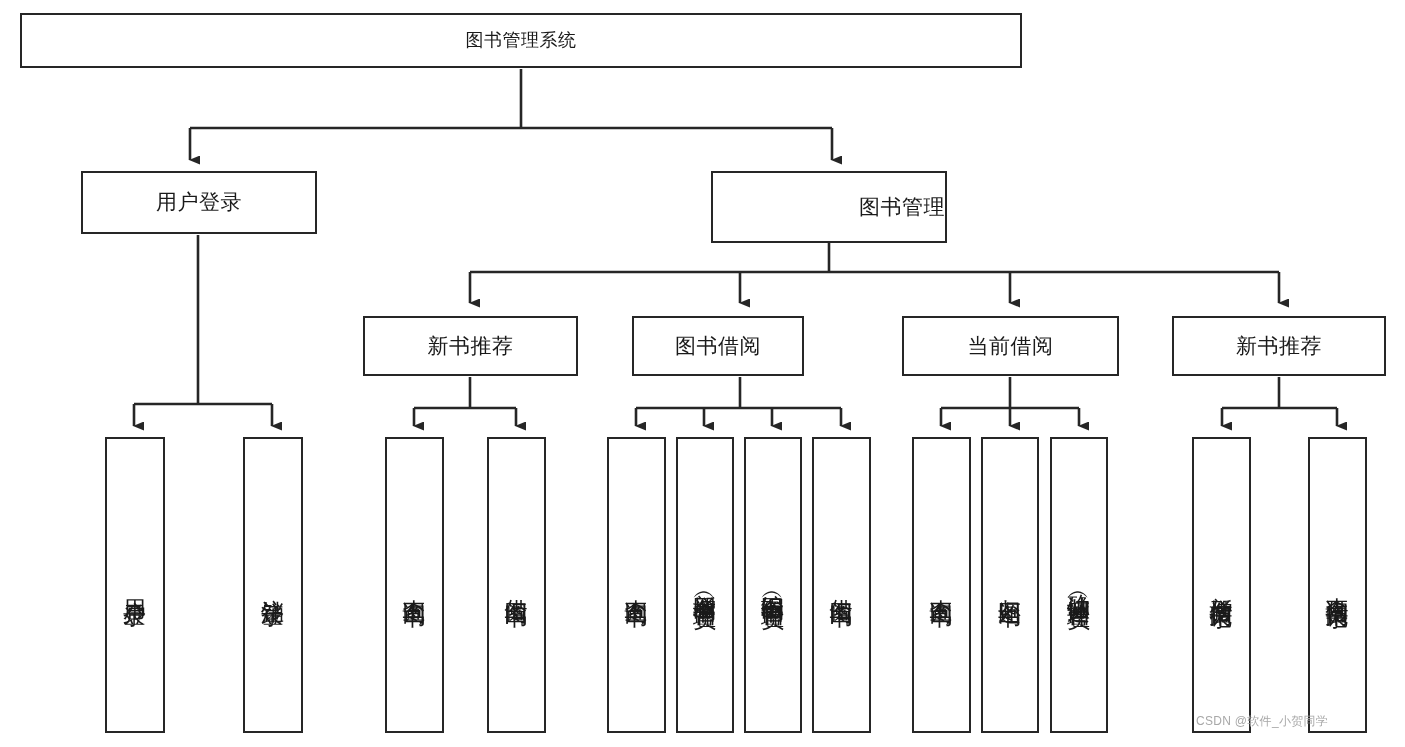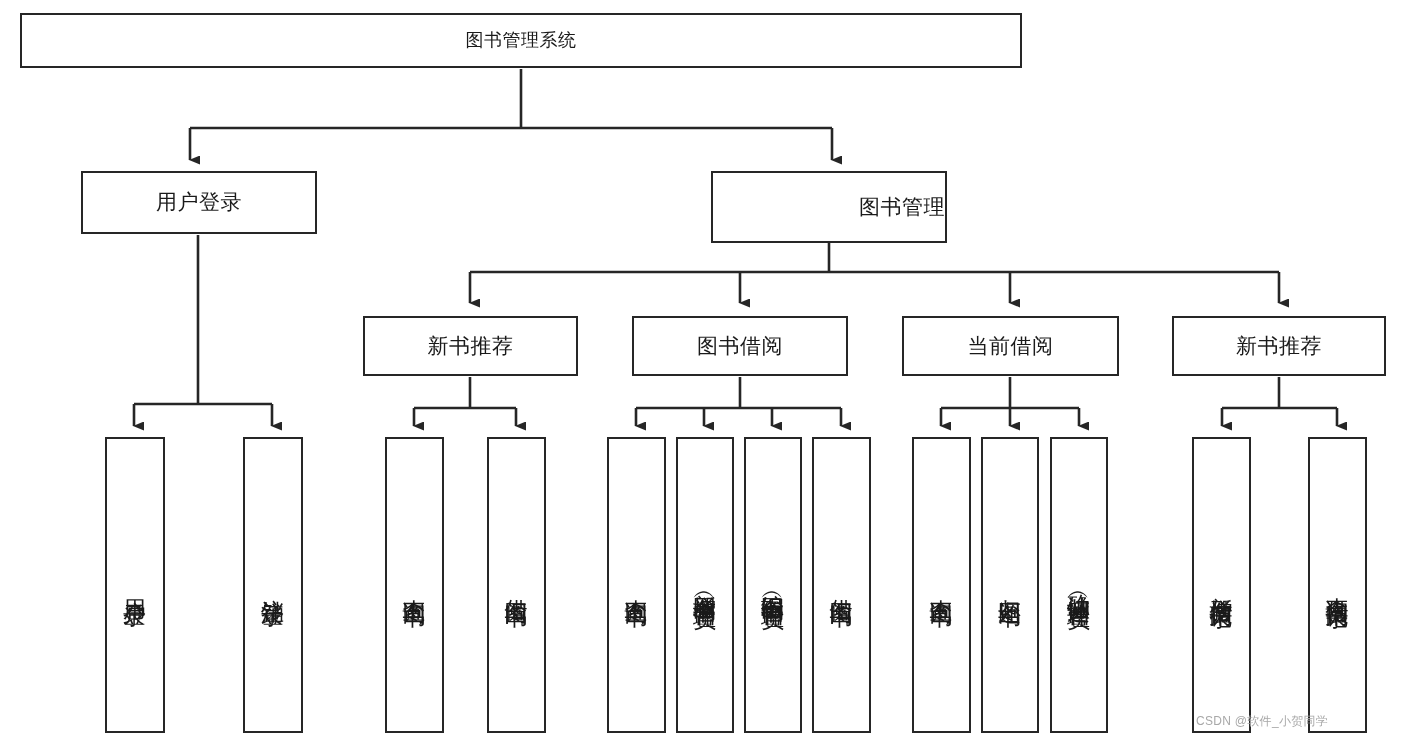--- a/index.html
+++ b/index.html
@@ -121,21 +121,21 @@
   <div class="node h" style="left:81px;top:171px;width:236px;height:63px;">
     <span class="label">用户登录</span>
   </div>
   <div class="node h" style="left:711px;top:171px;width:236px;height:72px;justify-content:flex-end;">
     <span class="label">图书管理</span>
   </div>
 
   <div class="node h" style="left:363px;top:316px;width:215px;height:60px;">
     <span class="label">新书推荐</span>
   </div>
-  <div class="node h" style="left:632px;top:316px;width:216px;height:60px;">
+  <div class="node h" style="left:632px;top:316px;width:172px;height:60px;">
     <span class="label">图书借阅</span>
   </div>
   <div class="node h" style="left:902px;top:316px;width:217px;height:60px;">
     <span class="label">当前借阅</span>
   </div>
   <div class="node h" style="left:1172px;top:316px;width:214px;height:60px;">
     <span class="label">新书推荐</span>
   </div>
 
   <div class="node v" style="left:105px;top:437px;width:60px;height:296px;">

